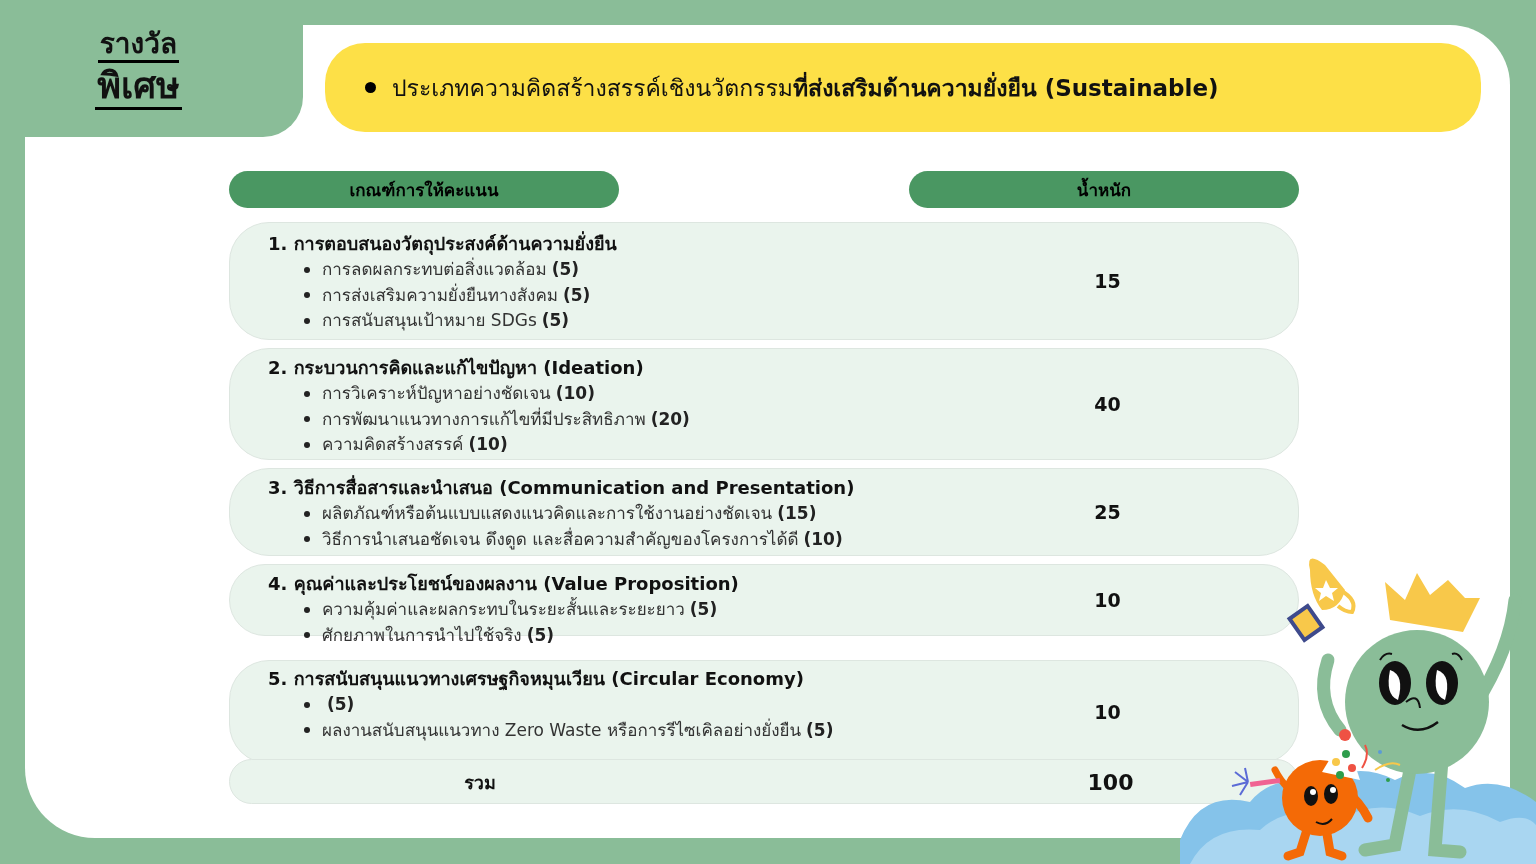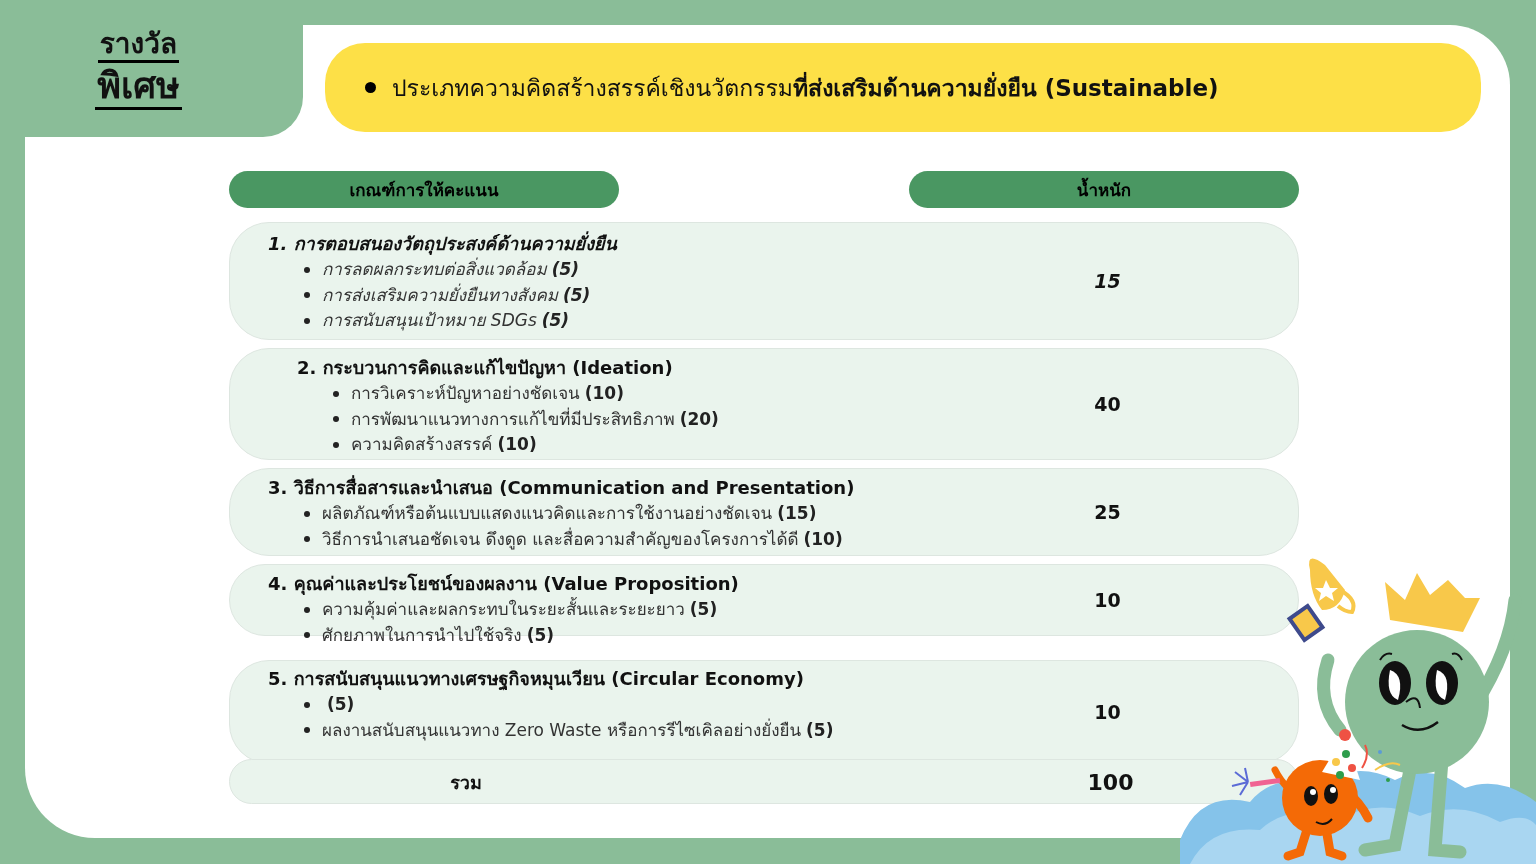--- a/index.html
+++ b/index.html
@@ -88,21 +88,21 @@
       width: 6px; height: 6px; border-radius: 50%;
       background: #222; margin-right: 12px; flex: none;
     }
     .row li .pts { font-weight: bold; color: #222; margin-left: 5px; }
     .row .weight {
       position: absolute; left: 830px; width: 95px;
       top: 50%; transform: translateY(-50%);
       text-align: center; font-weight: bold; font-size: 19px;
     }
     .total .total-label {
-      position: absolute; left: 176px; width: 120px; top: 50%; transform: translateY(-50%);
+      position: absolute; left: 190px; width: 120px; top: 50%; transform: translateY(-50%);
       text-align: center; font-weight: bold; font-size: 18px;
     }
     .total .weight { font-size: 22px; left: 833px; }
 
     .mascot { position: absolute; left: 1180px; top: 540px; width: 356px; height: 324px; }
   </style>
 </head>
 <body>
 
 <div class="panel"></div>
@@ -116,21 +116,21 @@
 
 <div class="subtitle-bar">
   <span class="dot"></span>
   <span>ประเภทความคิดสร้างสรรค์เชิงนวัตกรรม</span>
     <span class="bold">ที่ส่งเสริมด้านความยั่งยืน (Sustainable)</span>
 </div>
 
 <div class="hdr left">เกณฑ์การให้คะแนน</div>
 <div class="hdr right">น้ำหนัก</div>
 
-<div class="row" style="top:222px;height:118px;font-style:italic;">
+<div class="row" style="top:222px;height:118px;">
   <div class="crit">
     <div class="crit-title">1. การตอบสนองวัตถุประสงค์ด้านความยั่งยืน</div>
     <ul>
       <li>
           <span class="b"></span>
           <span>การลดผลกระทบต่อสิ่งแวดล้อม</span>
           <span class="pts">(5)</span>
         </li>
       <li>
           <span class="b"></span>
@@ -141,21 +141,21 @@
           <span class="b"></span>
           <span>การสนับสนุนเป้าหมาย SDGs</span>
           <span class="pts">(5)</span>
         </li>
     </ul>
   </div>
   <div class="weight">15</div>
 </div>
 
 <div class="row" style="top:348px;height:112px;">
-  <div class="crit" style="top:6px;margin-left:29px;">
+  <div class="crit" style="top:6px;">
     <div class="crit-title">2. กระบวนการคิดและแก้ไขปัญหา (Ideation)</div>
     <ul>
       <li>
           <span class="b"></span>
           <span>การวิเคราะห์ปัญหาอย่างชัดเจน</span>
           <span class="pts">(10)</span>
         </li>
       <li>
           <span class="b"></span>
           <span>การพัฒนาแนวทางการแก้ไขที่มีประสิทธิภาพ</span>

